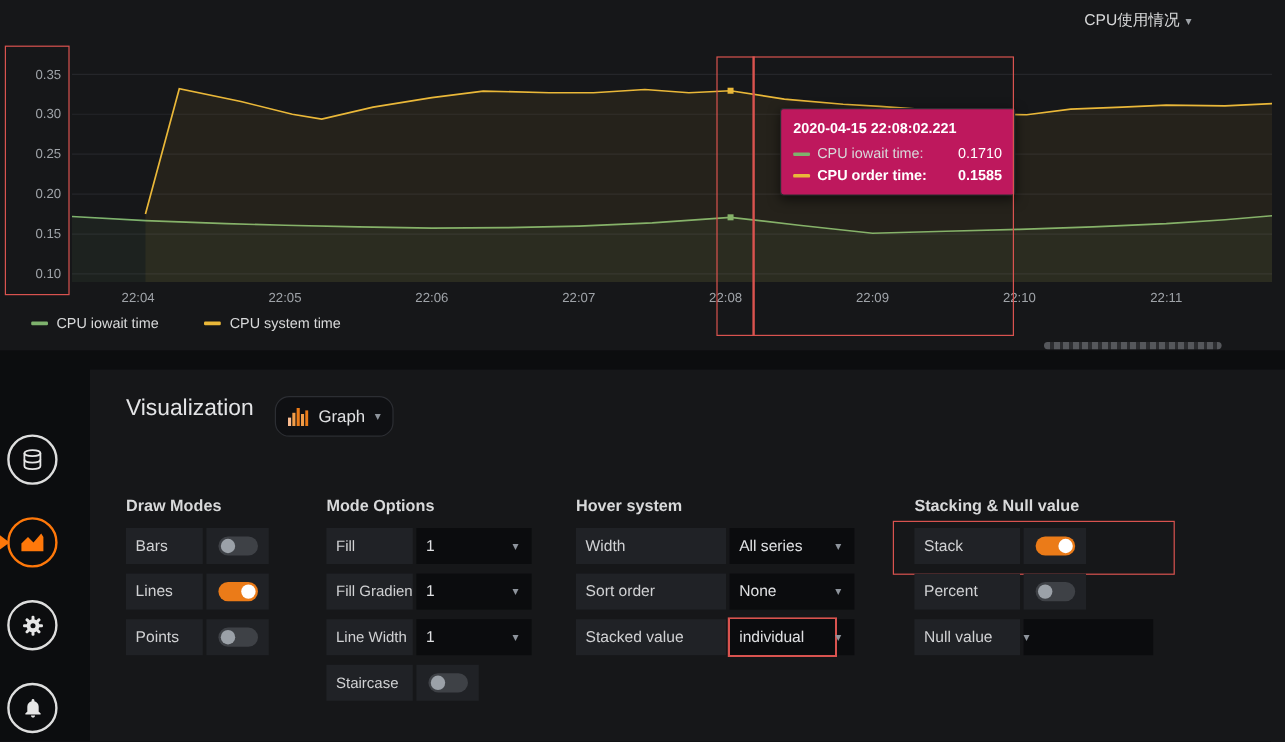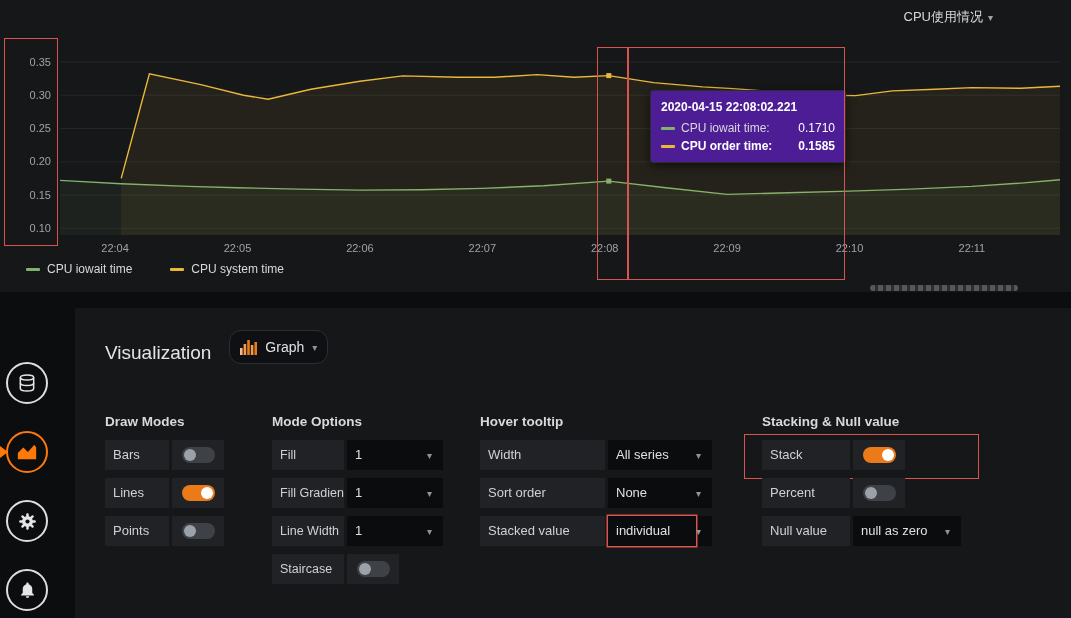--- a/index.html
+++ b/index.html
@@ -9,38 +9,38 @@
   .chart-panel{position:relative;width:1071px;height:292px;background:#161719}
   .panel-title{position:absolute;right:78px;top:8px;font-size:13px;color:#d8d9da;cursor:pointer;z-index:3}
   .title-caret{color:#9fa3a8;font-size:10px;margin-left:5px}
   #chart-svg{position:absolute;left:0;top:0}
   #chart-svg text{font-family:"Liberation Sans",sans-serif;font-size:11px;fill:#9fa3a8}
   .legend{position:absolute;left:26px;top:262px;display:flex;gap:38px;font-size:12px;z-index:3}
   .legend-item{display:flex;align-items:center;gap:7px;cursor:pointer}
   .legend-dash{display:inline-block;width:14px;height:3px;border-radius:1px}
   .c-green{background:#7eb26d}
   .c-yellow{background:#eab839}
-  .tooltip{position:absolute;left:650px;top:90px;width:196px;background:#4c1d95;border:1px solid #2c2d31;border-radius:3px;padding:9px 10px;font-size:12px;box-shadow:0 3px 10px rgba(0,0,0,.55);z-index:5}
+  .tooltip{position:absolute;left:650px;top:90px;width:196px;background:#be185d;border:1px solid #2c2d31;border-radius:3px;padding:9px 10px;font-size:12px;box-shadow:0 3px 10px rgba(0,0,0,.55);z-index:5}
   .tt-time{font-weight:bold;color:#fff;margin-bottom:7px}
   .tt-row{display:flex;align-items:center;gap:6px;margin-top:4px;color:#d8d9da}
   .tt-val{margin-left:auto;color:#fff}
   .tt-row.bold{font-weight:bold;color:#fff}
   .ann{position:absolute;border:1.5px solid #d9534f;z-index:8;pointer-events:none}
   .ann-yaxis{left:4px;top:38px;width:54px;height:208px}
   .ann-region{left:597px;top:47px;width:248px;height:233px}
   .ann-vline{position:absolute;left:627px;top:47px;width:2px;height:233px;background:#d9534f;z-index:8;pointer-events:none}
   .hscroll{position:absolute;right:53px;bottom:1px;width:148px;height:6px;border-radius:3px;background:repeating-linear-gradient(90deg,#55575b 0 5px,#2b2c2f 5px 8px);cursor:pointer}
 
   
   .editor{position:relative;width:1071px;height:326px;background:#0c0d0f}
   .rail-item{position:absolute;left:6px;width:42px;height:42px;border:2px solid #dedede;border-radius:50%;display:flex;align-items:center;justify-content:center;cursor:pointer;background:#0c0d0f;z-index:2}
   .rail-item.active{border-color:#ff780a}
   .active-arrow{position:absolute;left:-8px;top:50%;margin-top:-6px;width:0;height:0;border-top:6px solid transparent;border-bottom:6px solid transparent;border-left:8px solid #ff780a}
   .editor-panel{position:absolute;left:75px;top:16px;right:0;bottom:0;background:#161719}
-  .viz-row{display:flex;align-items:flex-end;padding:22px 0 0 30px}
+  .viz-row{display:flex;align-items:flex-start;padding:22px 0 0 30px}
   .viz-title{font-size:19px;font-weight:500;color:#e3e4e6}
   .viz-picker{margin-left:18px;height:34px;display:flex;align-items:center;gap:8px;padding:0 10px;background:#0f1013;border:1px solid #2c2e33;border-radius:12px;font-size:14px;color:#e0e1e3;cursor:pointer}
   .sel-caret{color:#8e949c;font-size:10px}
   .cols{display:flex;padding-left:30px;margin-top:50px}
   .col h5{font-size:13.5px;font-weight:600;color:#d8d9da;margin-bottom:11px}
   .frow{display:flex;height:30px;margin-bottom:8px;position:relative}
   .flabel{background:#202226;color:#d0d1d3;font-size:13px;line-height:30px;padding:0 8px;margin-right:3px;white-space:nowrap;overflow:hidden}
   .fswitch{width:52px;background:#202226;display:flex;align-items:center;justify-content:center;cursor:pointer}
   .pill{width:33px;height:16px;border-radius:9px;background:#3e4146;position:relative}
   .knob{position:absolute;top:2px;left:2px;width:12px;height:12px;border-radius:50%;background:#9ba1a8}
@@ -241,21 +241,21 @@
             <label class="flabel">Staircase</label>
             <span class="fswitch">
                 <span class="pill">
                   <span class="knob"></span>
                 </span>
               </span>
           </div>
         </div>
 
         <div class="col col3">
-          <h5>Hover tooltip</h5>
+          <h5>Hover system</h5>
           <div class="frow">
             <label class="flabel">Width</label>
             <span class="fselect">
               <span class="sel-val">All series</span>
               <span class="sel-caret">▾</span>
             </span>
           </div>
           <div class="frow">
             <label class="flabel">Sort order</label>
             <span class="fselect">
@@ -286,21 +286,20 @@
             <label class="flabel">Percent</label>
             <span class="fswitch">
                 <span class="pill">
                   <span class="knob"></span>
                 </span>
               </span>
           </div>
           <div class="frow">
             <label class="flabel">Null value</label>
             <span class="fselect">
-              <span class="sel-val">null as zero</span>
               <span class="sel-caret">▾</span>
             </span>
           </div>
         </div>
 
       </div>
     </div>
   </section>
 </div>
 

